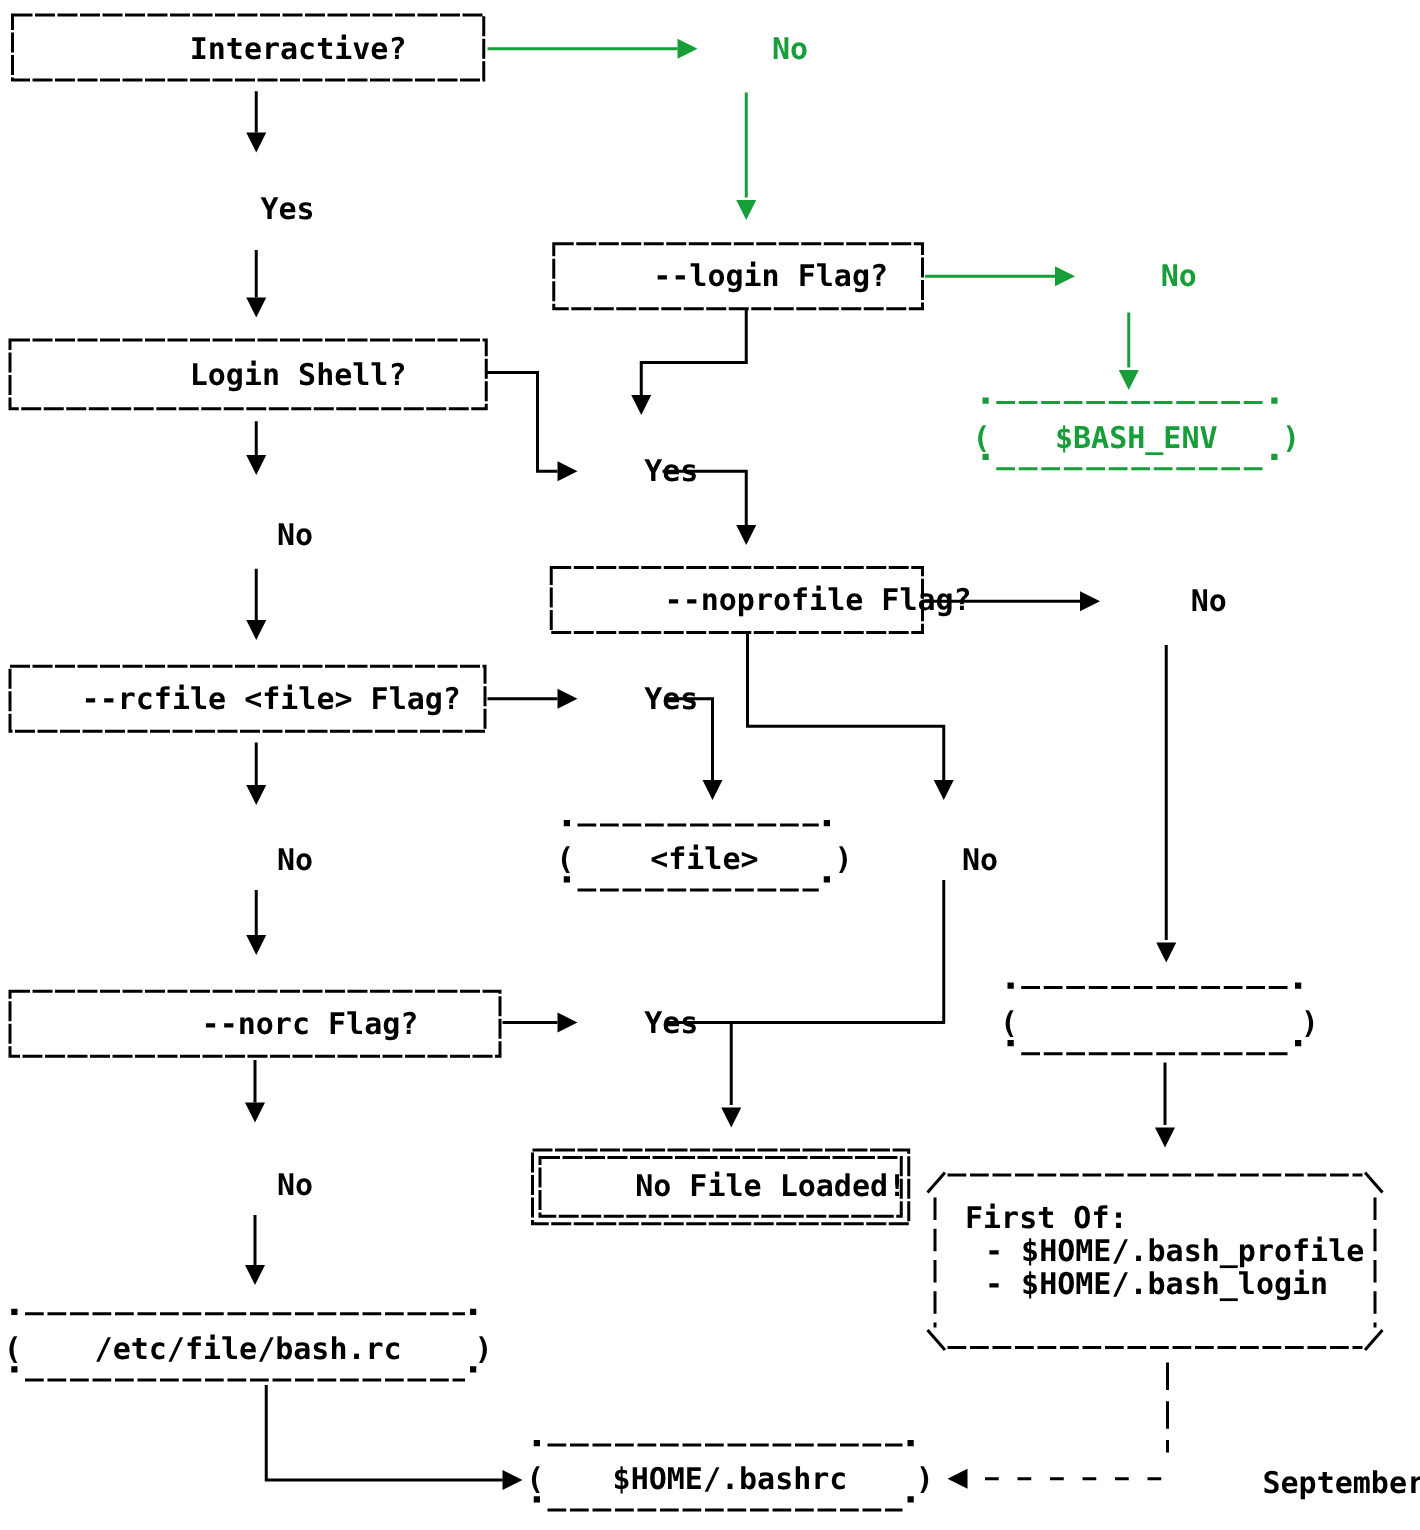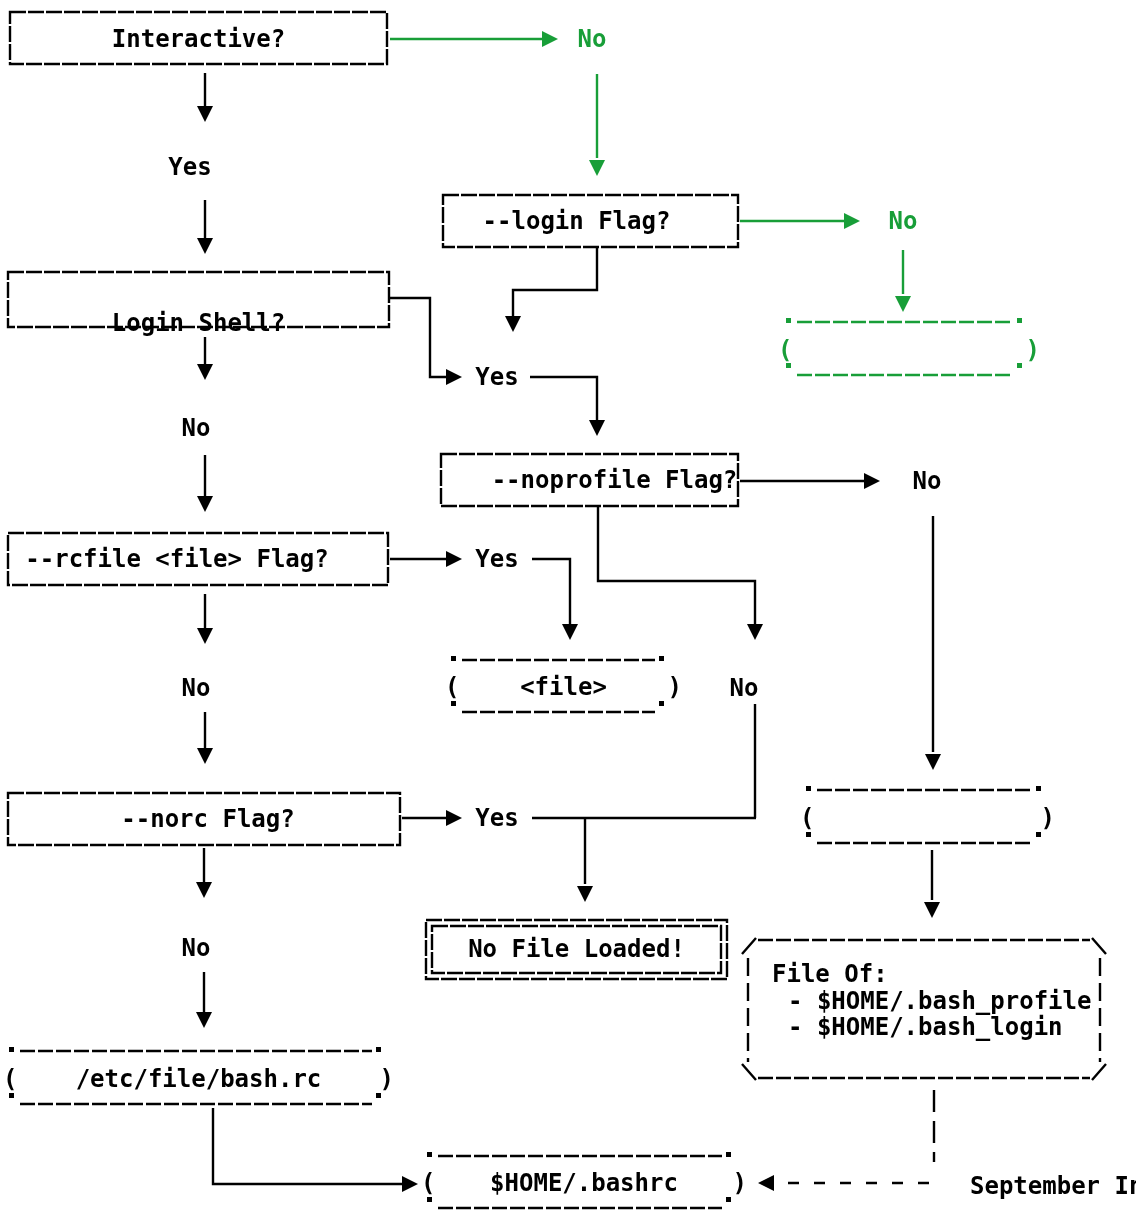--- a/index.html
+++ b/index.html
@@ -2,21 +2,21 @@
 <html><head>
 <meta charset="utf-8">
 <style>
   html,body{margin:0;padding:0;background:#ffffff;}
   .stage{
     position:relative;width:1136px;height:1224px;background:#ffffff;
     font-family:"DejaVu Sans Mono", monospace;font-weight:700;font-size:24px;color:#000;
     overflow:hidden;
   }
   .stage svg{position:absolute;left:0;top:0;}
-  .lbl{position:absolute;white-space:pre;height:34px;line-height:34px;}
+  .lbl{position:absolute;white-space:pre;height:34px;line-height:34px;padding-left:40px;}
   .c{text-align:center;}
   .green{color:#189e38;}
   .oval{position:absolute;display:flex;justify-content:space-between;align-items:center;height:34px;}
   .oval .mid{flex:1;text-align:center;}
   .fo{position:absolute;white-space:pre;height:26px;line-height:26px;text-align:left;}
   
   .ln{stroke:#000;stroke-width:2.4;fill:none;}
   .lng{stroke:#189e38;stroke-width:2.4;fill:none;}
   .dsh{stroke-dasharray:15 3;}
   .box{stroke:#000;stroke-width:2.4;fill:none;stroke-dasharray:16 2;}
@@ -134,28 +134,29 @@
       <path class="ln" d="M213 1108 V1184 H402"></path>
         <path class="ah" d="M418 1184 l-16 -8 v16 z"></path>
       <path class="ln" stroke-dasharray="22 9" d="M934 1090 V1162"></path>
       <path class="ln" stroke-dasharray="11 15" d="M788 1183 H932"></path>
       <path class="ah" d="M758 1183 l16 -8 v16 z"></path>
     </g>
   </svg>
 
   <div class="lbl c" style="left:10px;top:22px;width:377px;">Interactive?</div>
   <div class="lbl c" style="left:443px;top:204px;width:267px;">--login Flag?</div>
-  <div class="lbl c" style="left:8px;top:283px;width:381px;margin-top:23px;">Login Shell?</div>
+  <div class="lbl c" style="left:8px;top:283px;width:381px;">Login Shell?</div>
   <div class="lbl c" style="left:466px;top:463px;width:297px;">--noprofile Flag?</div>
   <div class="lbl c" style="left:11px;top:542px;width:332px;">--rcfile &lt;file&gt; Flag?</div>
   <div class="lbl c" style="left:12px;top:802px;width:392px;">--norc Flag?</div>
   <div class="lbl c" style="left:426px;top:932px;width:301px;">No File Loaded!</div>
 
   <div class="oval green" style="left:778px;top:333px;width:262px;">
     <span>(</span>
+    <span class="mid">$BASH_ENV</span>
     <span>)</span>
   </div>
 
   <div class="oval" style="left:445px;top:670px;width:237px;">
     <span>(</span>
     <span class="mid">&lt;file&gt;</span>
     <span>)</span>
   </div>
 
   <div class="oval" style="left:800px;top:801px;width:255px;">
@@ -168,21 +169,21 @@
     <span class="mid">/etc/file/bash.rc</span>
     <span>)</span>
   </div>
 
   <div class="oval" style="left:421px;top:1166px;width:326px;">
     <span>(</span>
     <span class="mid">$HOME/.bashrc</span>
     <span>)</span>
   </div>
 
-  <div class="fo" style="left:772px;top:961px;">File Of:</div>
+  <div class="fo" style="left:772px;top:961px;">First Of:</div>
   <div class="fo" style="left:788px;top:988px;">- $HOME/.bash_profile</div>
   <div class="fo" style="left:788px;top:1014px;">- $HOME/.bash_login</div>
 
   <div class="lbl c green" style="left:562px;top:22px;width:60px;">No</div>
   <div class="lbl c" style="left:150px;top:150px;width:80px;">Yes</div>
   <div class="lbl c green" style="left:873px;top:204px;width:60px;">No</div>
   <div class="lbl c" style="left:467px;top:360px;width:60px;">Yes</div>
   <div class="lbl c" style="left:166px;top:411px;width:60px;">No</div>
   <div class="lbl c" style="left:897px;top:464px;width:60px;">No</div>
   <div class="lbl c" style="left:467px;top:542px;width:60px;">Yes</div>

